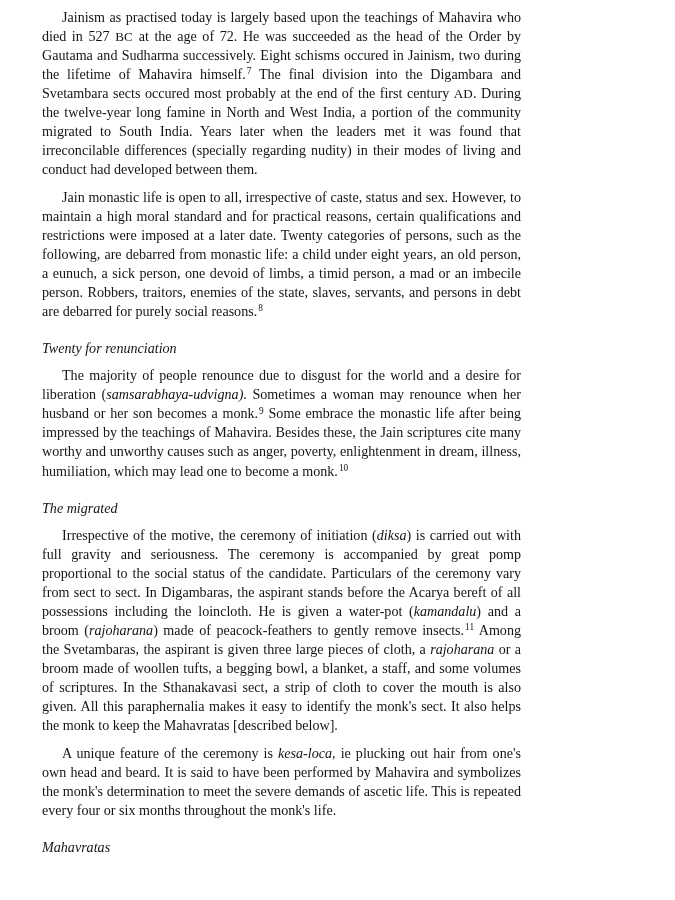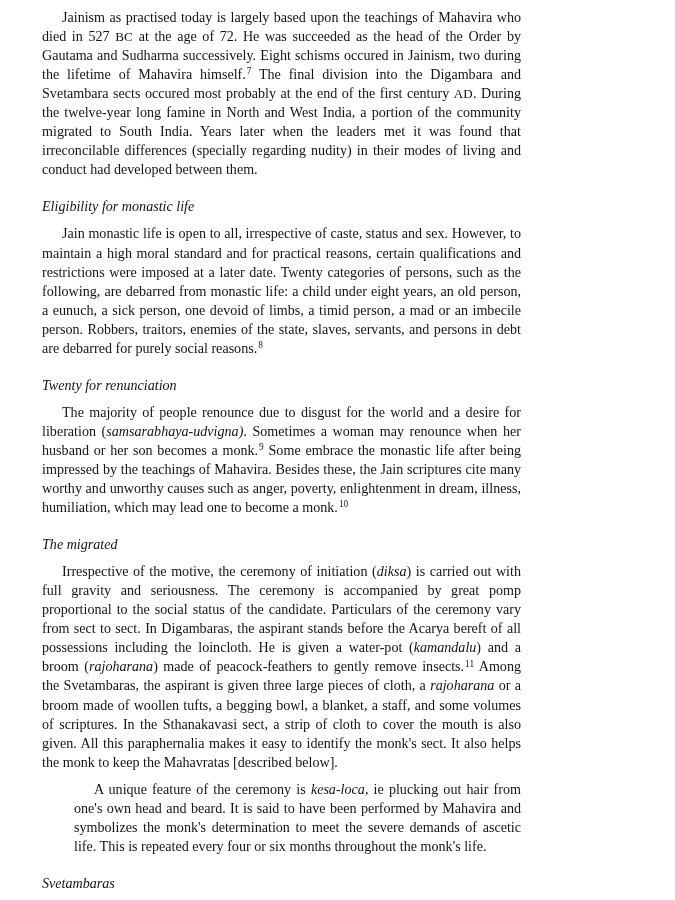--- a/index.html
+++ b/index.html
@@ -40,43 +40,42 @@
   .section-heading {
     font-size: 14.1px;
     line-height: 19.05px;
     font-style: italic;
     font-weight: normal;
     margin: 0;
     color: #141414;
   }
   .gap-before-heading { margin-top: 18px; }
   .gap-after-heading  { margin-top: 8px; }
-  .gap-after-para     { margin-top: 17px; margin-left: 32px; }
+  .gap-after-para     { margin-top: 17px; }
   .smallcaps {
     font-variant: small-caps;
     font-size: 0.93em;
     letter-spacing: 0.2px;
   }
   .ital { }
   sup.fn {
     font-size: 0.66em;
     line-height: 0;
     vertical-align: 0.52em;
     margin-left: 0.5px;
     padding-left: 0.5px;
   }
 </style>
 </head>
 <body>
 
 <div class="page">
   <div id="content">
       <p class="body-text indent"><span>Jainism as practised today is largely based upon the teachings of Mahavira who died in 527 </span><span class="smallcaps">BC</span><span> at the age of 72. He was succeeded as the head of the Order by Gautama and Sudharma successively. Eight schisms occured in Jainism, two during the lifetime of Mahavira himself.</span><sup class="fn">7</sup><span> The final division into the Digambara and Svetambara sects occured most probably at the end of the first century </span><span class="smallcaps">AD</span><span>. During the twelve-year long famine in North and West India, a portion of the community migrated to South India. Years later when the leaders met it was found that irreconcilable differences (specially regarding nudity) in their modes of living and conduct had developed between them.</span></p>
-      <div class="section-heading gap-before-heading">Eligibility for monastic life</div>
       <p class="body-text indent gap-after-heading"><span>Jain monastic life is open to all, irrespective of caste, status and sex. However, to maintain a high moral standard and for practical reasons, certain qualifications and restrictions were imposed at a later date. Twenty categories of persons, such as the following, are debarred from monastic life: a child under eight years, an old person, a eunuch, a sick person, one devoid of limbs, a timid person, a mad or an imbecile person. Robbers, traitors, enemies of the state, slaves, servants, and persons in debt are debarred for purely social reasons.</span><sup class="fn">8</sup></p>
       <div class="section-heading gap-before-heading">Twenty for renunciation</div>
       <p class="body-text indent gap-after-heading"><span>The majority of people renounce due to disgust for the world and a desire for liberation (</span><em class="ital">samsarabhaya-udvigna)</em><span>. Sometimes a woman may renounce when her husband or her son becomes a monk.</span><sup class="fn">9</sup><span> Some embrace the monastic life after being impressed by the teachings of Mahavira. Besides these, the Jain scriptures cite many worthy and unworthy causes such as anger, poverty, enlightenment in dream, illness, humiliation, which may lead one to become a monk.</span><sup class="fn">10</sup></p>
       <div class="section-heading gap-before-heading">The migrated</div>
       <p class="body-text indent gap-after-heading"><span>Irrespective of the motive, the ceremony of initiation (</span><em class="ital">diksa</em><span>) is carried out with full gravity and seriousness. The ceremony is accompanied by great pomp proportional to the social status of the candidate. Particulars of the ceremony vary from sect to sect. In Digambaras, the aspirant stands before the Acarya bereft of all possessions including the loincloth. He is given a water-pot (</span><em class="ital">kamandalu</em><span>) and a broom (</span><em class="ital">rajoharana</em><span>) made of peacock-feathers to gently remove insects.</span><sup class="fn">11</sup><span> Among the Svetambaras, the aspirant is given three large pieces of cloth, a </span><em class="ital">rajoharana</em><span> or a broom made of woollen tufts, a begging bowl, a blanket, a staff, and some volumes of scriptures. In the Sthanakavasi sect, a strip of cloth to cover the mouth is also given. All this paraphernalia makes it easy to identify the monk's sect. It also helps the monk to keep the Mahavratas [described below].</span></p>
       <p class="body-text indent gap-after-para"><span>A unique feature of the ceremony is </span><em class="ital">kesa-loca,</em><span> ie plucking out hair from one's own head and beard. It is said to have been performed by Mahavira and symbolizes the monk's determination to meet the severe demands of ascetic life. This is repeated every four or six months throughout the monk's life.</span></p>
-      <div class="section-heading gap-before-heading">Svetambaras</div>
+      <div class="section-heading gap-before-heading">Mahavratas</div>
     </div>
 </div>
 
 </body></html>

